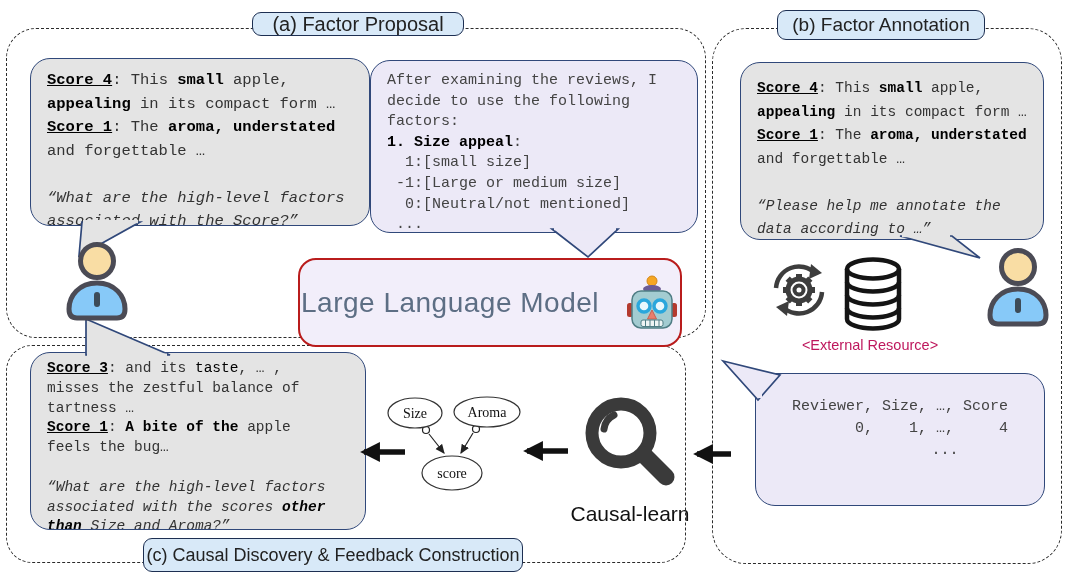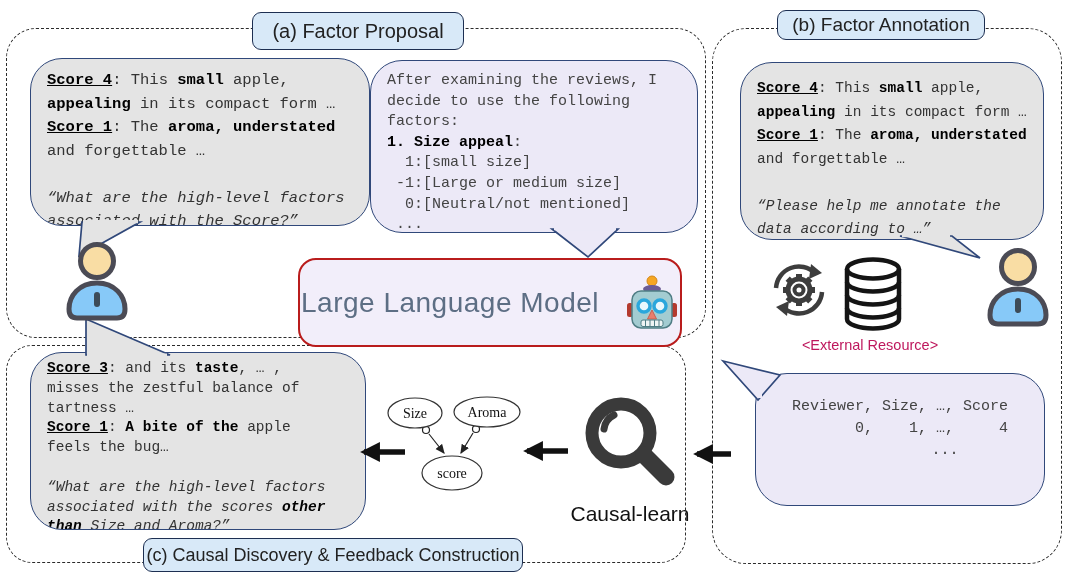--- a/index.html
+++ b/index.html
@@ -11,26 +11,26 @@
   .frame { position:absolute; border:1.7px dashed #2b2b2b; background:transparent; }
   #frame-a { left:6px;   top:28px;  width:698px; height:308px; border-radius:30px; }
   #frame-c { left:6px;   top:345px; width:678px; height:216px; border-radius:26px; }
   #frame-b { left:712px; top:28px;  width:348px; height:534px; border-radius:34px; }
   
   .pill {
     position:absolute; background:#d8e9f8; border:1.8px solid #1d2f52; border-radius:9px;
     display:flex; align-items:center; justify-content:center; color:#222;
     box-sizing:border-box; white-space:nowrap;
   }
-  #pill-a { left:252px; top:12px;  width:212px; height:38px; font-size:20px; }
+  #pill-a { left:252px; top:12px;  width:212px; height:24px; font-size:20px; }
   #pill-b { left:777px; top:10px;  width:208px; height:30px; font-size:19px; }
   #pill-c { left:143px; top:538px; width:380px; height:34px; font-size:18px; }
   
   .bubble {
-    position:absolute; box-sizing:border-box; border:1.7px solid #30487a; border-radius:32px;
+    position:absolute; box-sizing:border-box; border:1.7px solid #30487a; border-radius:20px;
     font-family:"Liberation Mono","DejaVu Sans Mono",monospace; color:#333; overflow:hidden;
   }
   .bubble .line { white-space:pre; }
   .gray   { background:#e4e4e4; }
   .purple { background:#ece9f7; }
   #bubble-proposal   { left:30px;  top:58px;  width:340px; height:168px; padding:10px 16px; font-size:15.5px; line-height:23.5px; }
   #bubble-factors    { left:370px; top:60px;  width:328px; height:173px; padding:10px 16px; font-size:15px;   line-height:20.6px; color:#444; }
   #bubble-annotation { left:740px; top:62px;  width:304px; height:178px; padding:14px 16px; font-size:14.5px; line-height:23.5px; }
   #bubble-feedback   { left:30px;  top:352px; width:336px; height:178px; padding:6px 16px;  font-size:14.5px; line-height:19.8px; }
   #bubble-data       { left:755px; top:373px; width:290px; height:133px; padding:22px 16px; font-size:15px;   line-height:22px; color:#444;text-align:center; }
@@ -105,21 +105,21 @@
       <div class="line"><span>&nbsp;</span></div>
       <div class="line"><span style="font-style: italic;">“Please help me annotate the</span></div>
       <div class="line"><span style="font-style: italic; text-align: right;">data according to …”</span></div>
     </div>
   <svg class="tail" style="left:895px;top:234px;" width="92" height="28">
     <polygon points="5,2 57,2 85,24" fill="#e4e4e4" stroke="#30487a" stroke-width="1.7"></polygon>
     <rect x="7" y="0" width="48" height="3.2" fill="#e4e4e4"></rect>
   </svg>
 
   <div class="bubble gray" id="bubble-feedback">
-      <div class="line"><span style="font-weight: bold; color: rgb(0, 0, 0); text-decoration: underline;">Score 3</span><span>: and its </span><span style="font-weight: bold; color: rgb(0, 0, 0);">taste</span><span>, … ,</span></div>
+      <div class="line"><span style="font-weight: bold; color: rgb(0, 0, 0); text-decoration: underline;">Score 3</span><span>: and its </span><span style="font-weight: normal; color: rgb(0, 0, 0);">taste</span><span>, … ,</span></div>
       <div class="line"><span>misses the zestful balance of</span></div>
       <div class="line"><span>tartness …</span></div>
       <div class="line"><span style="font-weight: bold; color: rgb(0, 0, 0); text-decoration: underline;">Score 1</span><span>: </span><span style="font-weight: bold; color: rgb(0, 0, 0);">A bite of the</span><span> apple</span></div>
       <div class="line"><span>feels the bug…</span></div>
       <div class="line"><span>&nbsp;</span></div>
       <div class="line"><span style="font-style: italic;">“What are the high-level factors</span></div>
       <div class="line"><span style="font-style: italic;">associated with the scores </span><span style="font-weight: bold; color: rgb(0, 0, 0); font-style: italic;">other</span></div>
       <div class="line"><span style="font-weight: bold; color: rgb(0, 0, 0); font-style: italic;">than</span><span style="font-style: italic;"> Size and Aroma?”</span></div>
     </div>
   <svg class="tail" style="left:78px;top:314px;" width="98" height="44">

